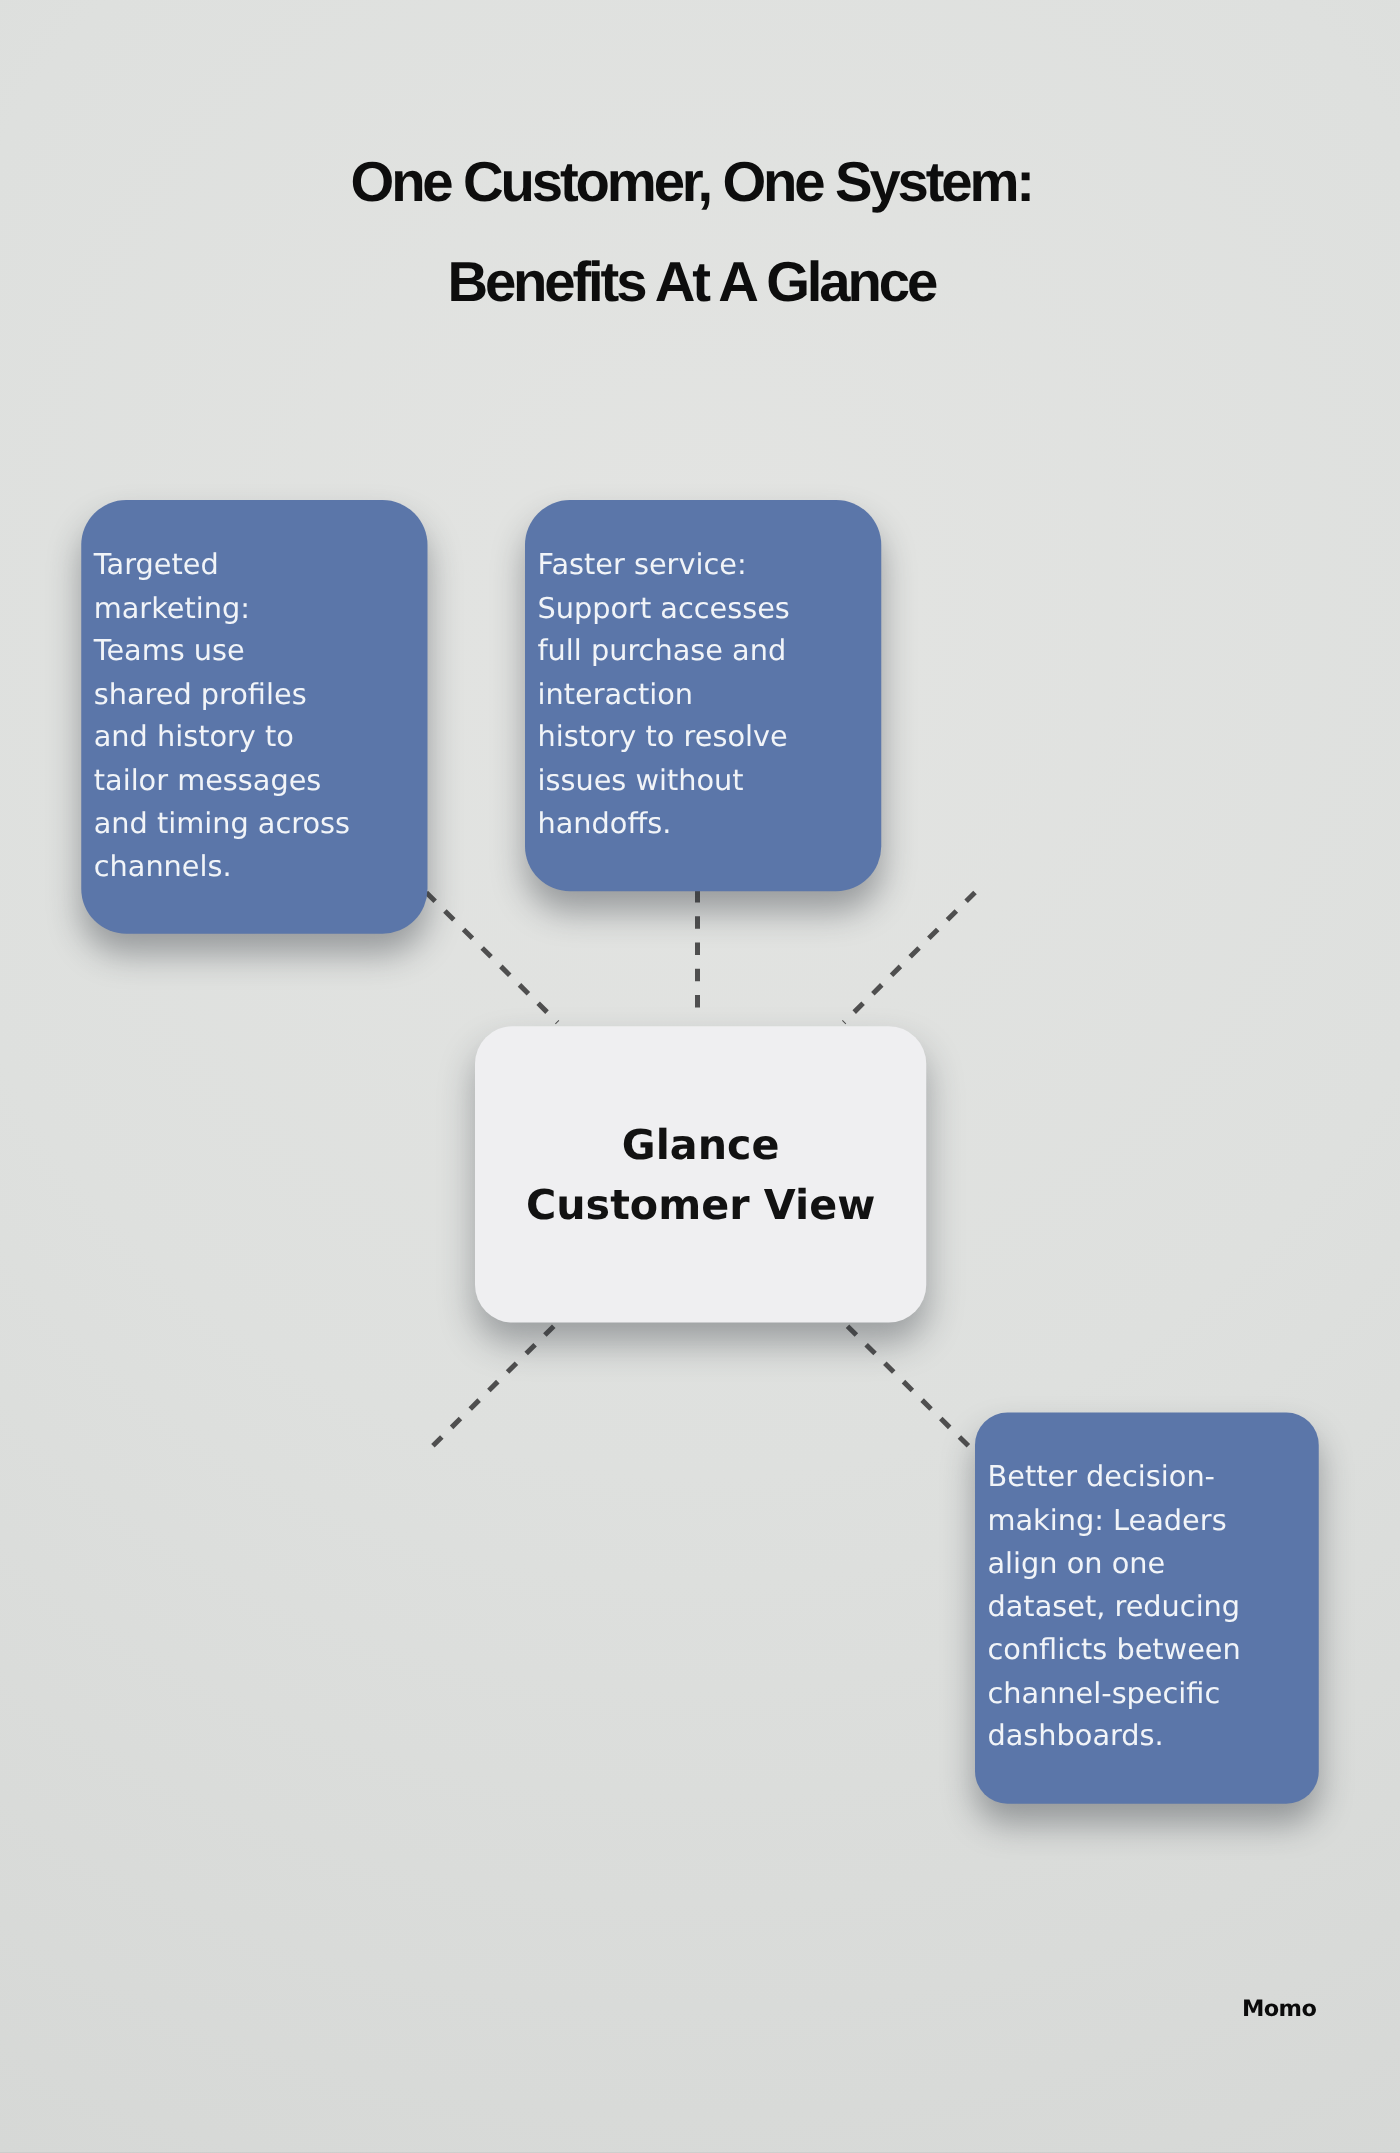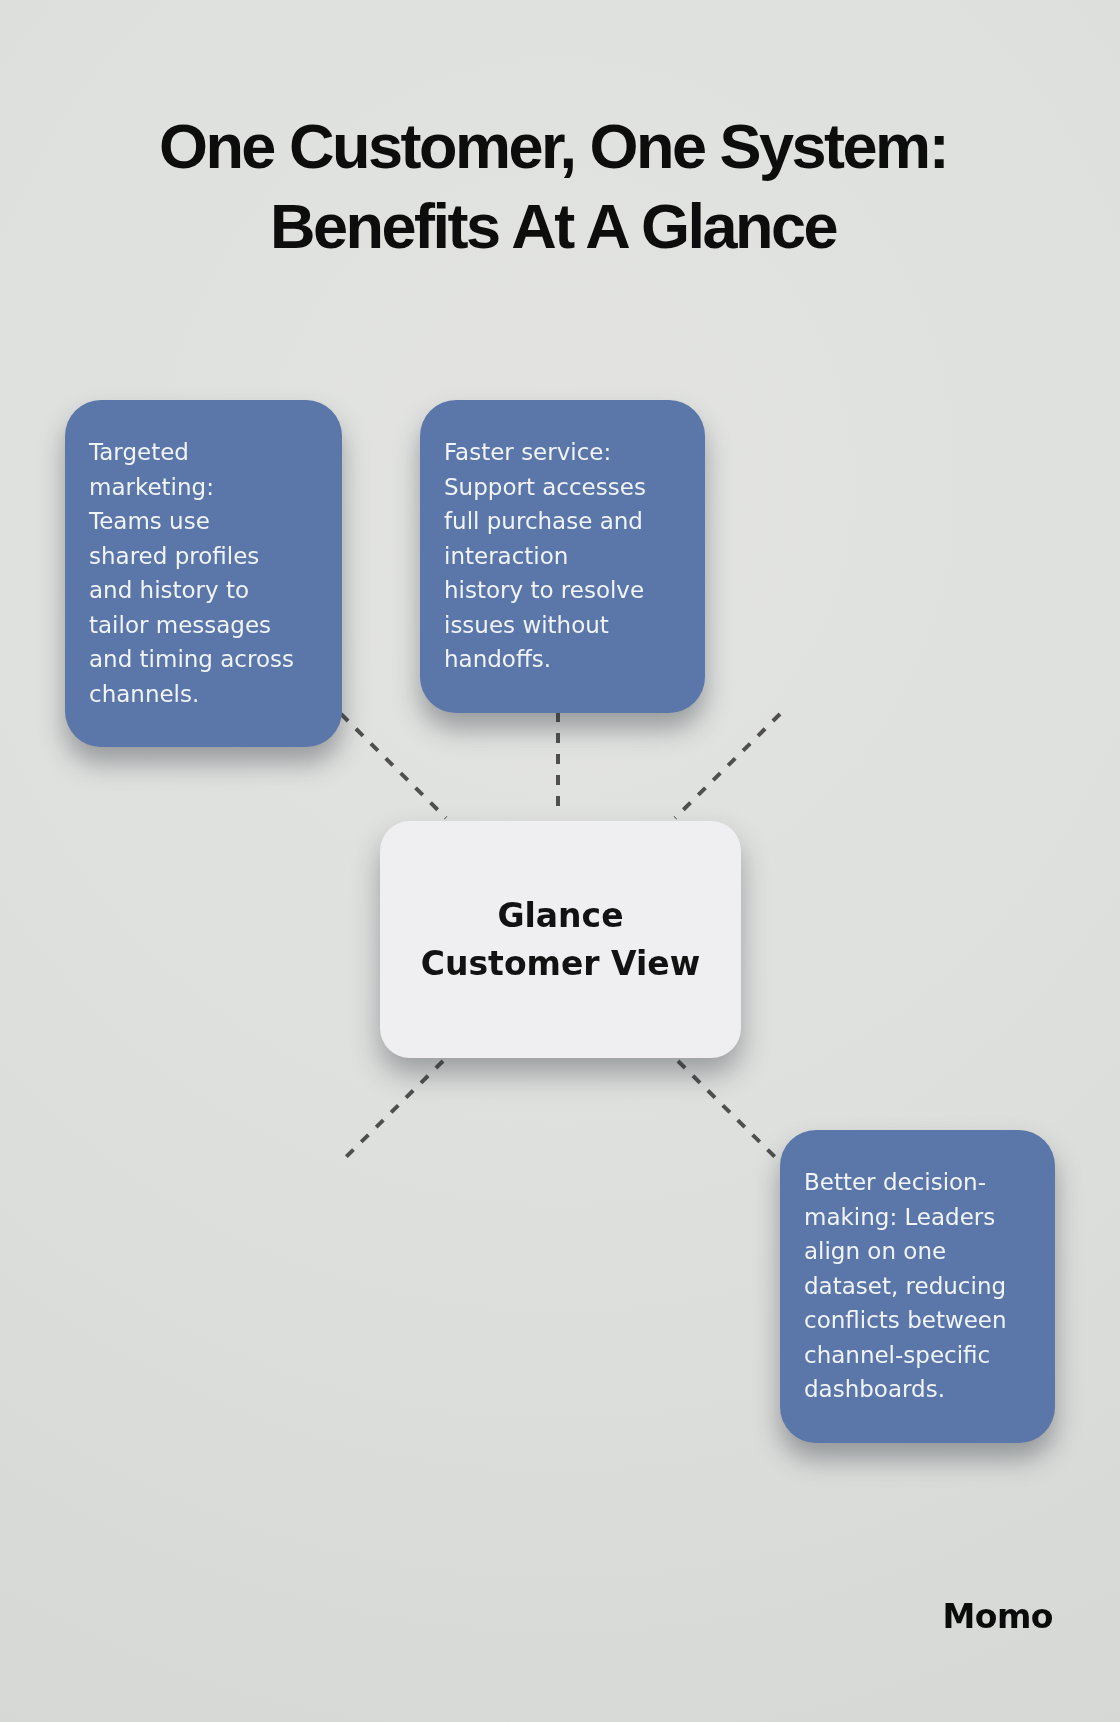--- a/index.html
+++ b/index.html
@@ -4,48 +4,48 @@
 <style>
   html,body { margin:0; padding:0; background:#c9cbc9; }
   .stage {
     position:relative; width:1120px; height:1722px; overflow:hidden;
     background: radial-gradient(130% 90% at 50% 28%, #e3e4e2 0%, #dee0de 45%, #d4d6d4 100%);
     font-family:"DejaVu Sans", sans-serif;
   }
   .title {
     position:absolute; top:106px; left:0; width:1106px; margin:0;
     text-align:center; font-family:"Liberation Sans", sans-serif;
-    font-size:63px; line-height:80px; font-weight:700; letter-spacing:-2.5px;
+    font-size:45px; line-height:80px; font-weight:700; letter-spacing:-2.5px;
     color:#0d0d0d; white-space:pre-line;
   }
   .connectors { position:absolute; left:0; top:0; width:1120px; height:1722px; }
   .connectors line { stroke:#4f4f4f; stroke-width:4; stroke-dasharray:10 11; }
   .benefit {
     position:absolute; box-sizing:border-box;
     background:#5b76a9; border-radius:36px;
     color:#f1f4f8; font-size:23px; line-height:34.5px; font-weight:400;
-    padding:35px 24px; white-space:pre-line;
+    padding:35px 10px; white-space:pre-line;
     box-shadow:0 16px 26px rgba(45,50,58,0.40);
   }
   .benefit.tl { left:65px;  top:400px;  width:277px; min-height:347px; }
   .benefit.tm { left:420px; top:400px;  width:285px; min-height:313px; }
   .benefit.tr { left:780px; top:400px;  width:275px; min-height:347px; }
   .benefit.bl { left:65px;  top:1130px; width:277px; min-height:347px; }
-  .benefit.br { left:780px; top:1130px; width:275px; min-height:313px; }
+  .benefit.br { left:780px; top:1130px; width:275px; min-height:313px;border-radius:26px; }
   .center-node {
     position:absolute; left:380px; top:821px; width:361px; height:237px;
     background:#efeff1; border-radius:30px;
     box-shadow:0 16px 28px rgba(45,50,58,0.38);
     display:flex; align-items:center; justify-content:center;
     text-align:center; font-weight:700; font-size:33px; line-height:48px;
     color:#121212; white-space:pre-line;
   }
   .logo {
     position:absolute; top:1597px; right:67px;
-    font-size:33px; font-weight:800; letter-spacing:-0.5px; color:#0b0b0b;
+    font-size:18px; font-weight:800; letter-spacing:-0.5px; color:#0b0b0b;
   }
 </style>
 </head>
 <body>
 
 <div class="stage">
 
   <h1 class="title">One Customer, One System:
 Benefits At A Glance</h1>
 

